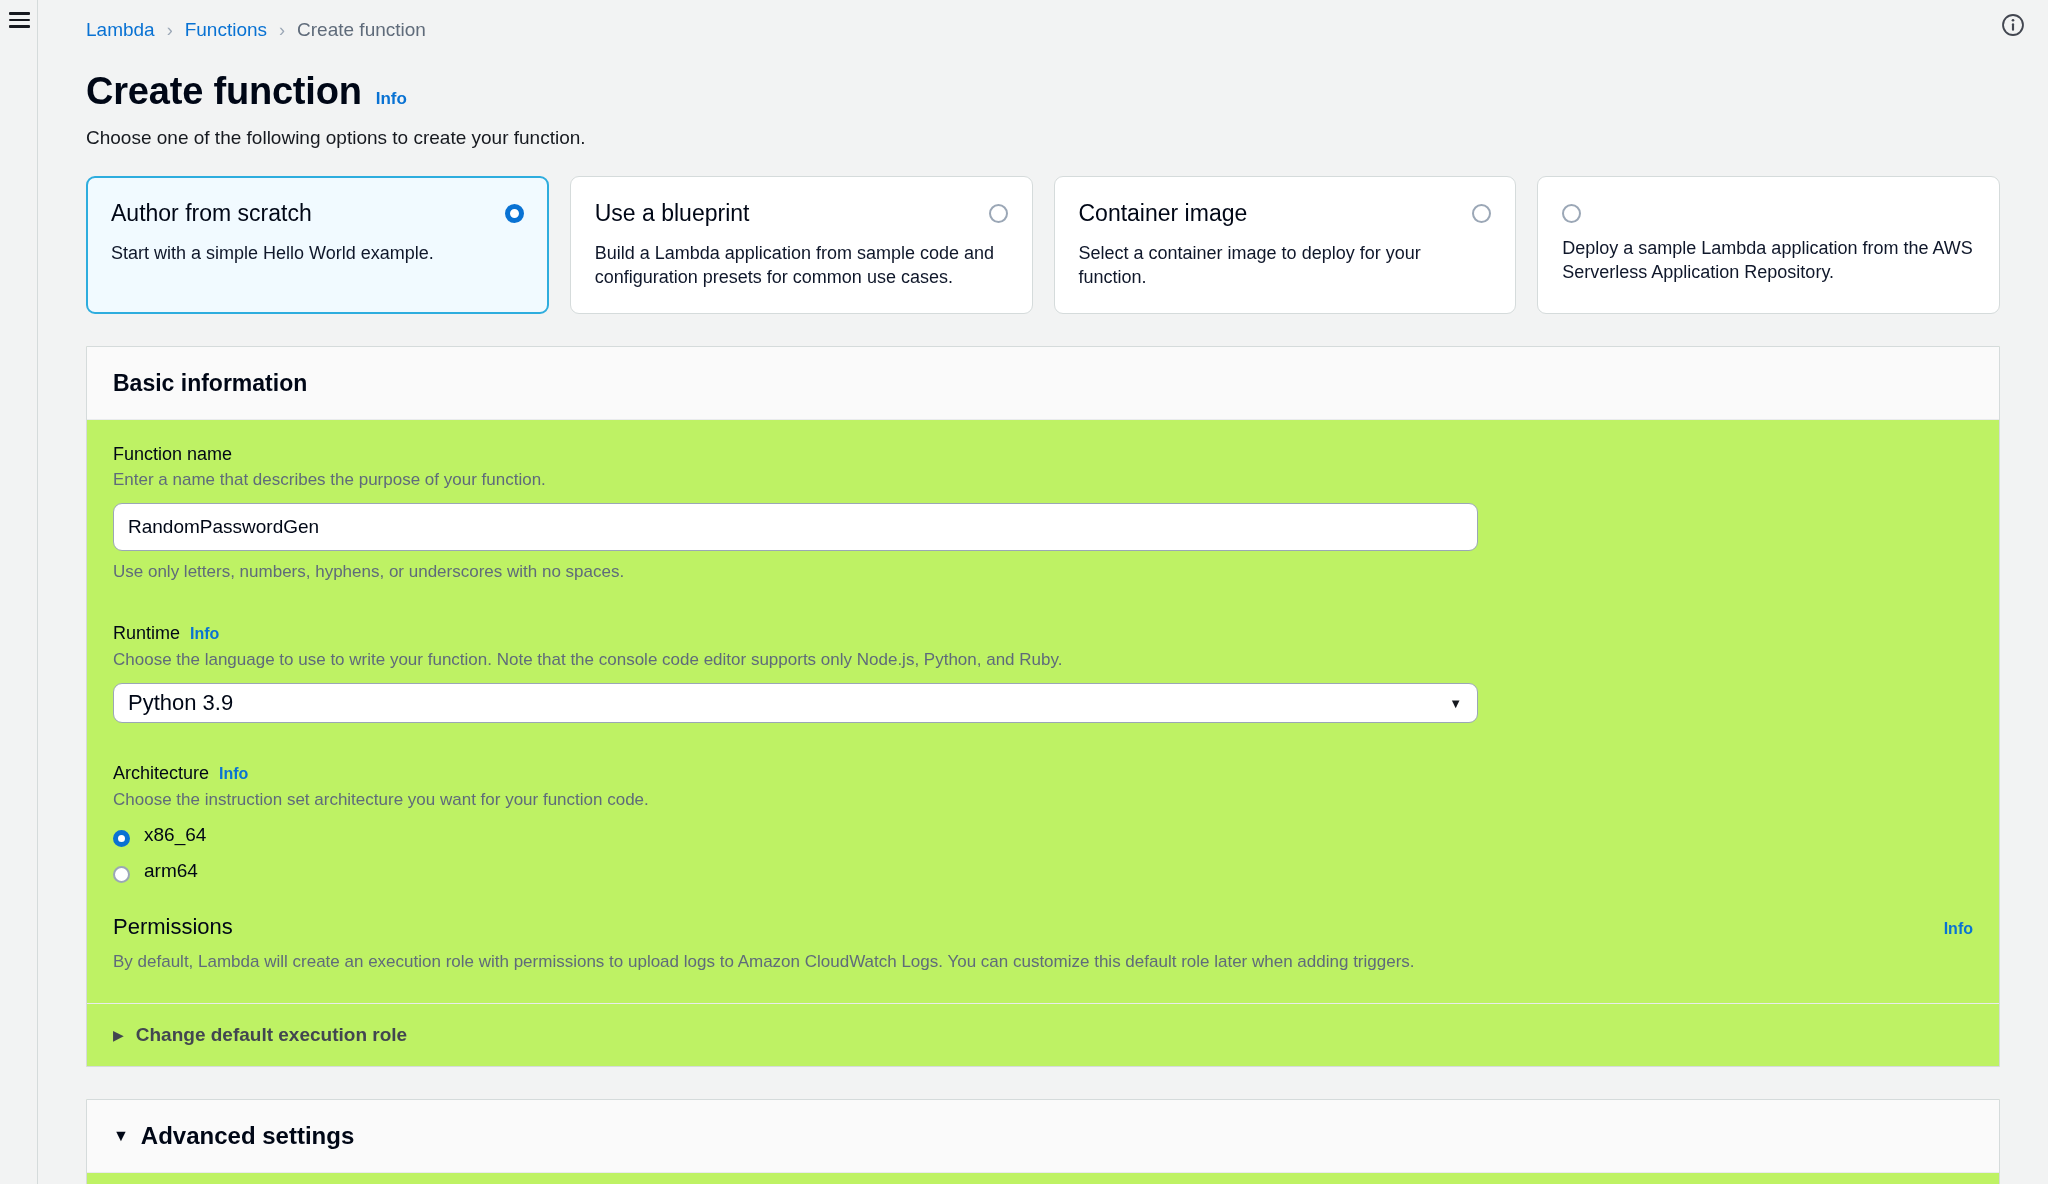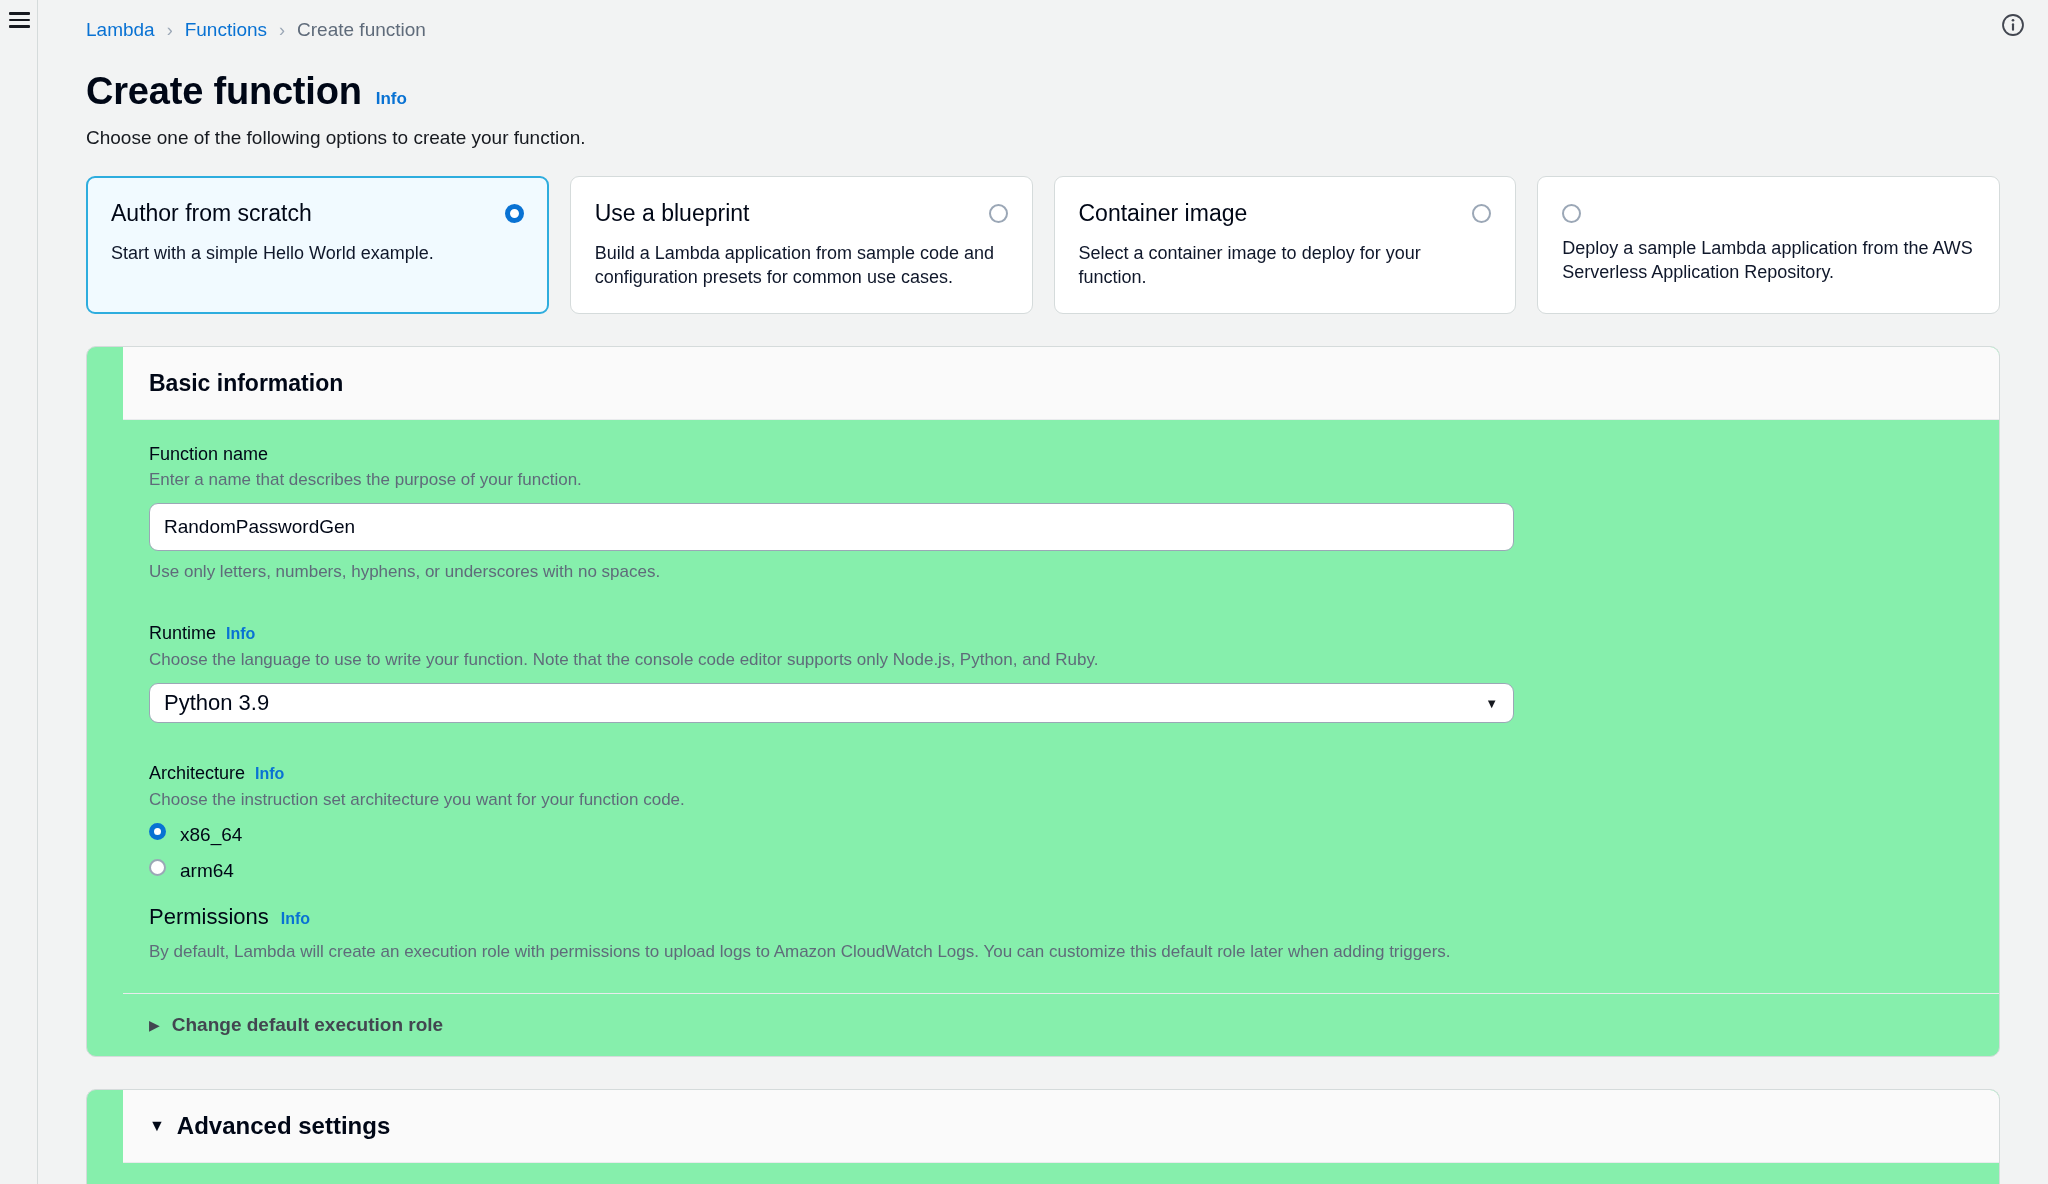--- a/index.html
+++ b/index.html
@@ -151,25 +151,24 @@
     margin-top: 13px;
     font-size: 18px;
     line-height: 24px;
     color: #0f172a;
     max-width: 430px;
   }
 
   
   .panel {
     margin: 32px 48px 0 48px;
-    background: #86efac;
+    background: #bef264;
     border: 1px solid #d5dbdb;
-    border-radius: 10px;
+    border-radius: 1px;
     overflow: hidden;
-    padding-left: 36px;
   }
   .panel-header {
     background: #fafafa;
     border-bottom: 1px solid #e9ebed;
     padding: 22px 26px 22px 26px;
   }
   .panel-header h2 {
     font-size: 23px;
     line-height: 28px;
     font-weight: 700;
@@ -239,21 +238,21 @@
     display: flex;
     align-items: center;
     pointer-events: none;
     color: #16191f;
     font-size: 13px;
   }
 
   
   .radio-row {
     display: flex;
-    align-items: flex-start;
+    align-items: flex-end;
     margin-top: 12px;
     cursor: pointer;
   }
   .rb {
     width: 17px; height: 17px;
     border-radius: 50%;
     border: 2px solid #9ba7b6;
     background: #fff;
     flex: 0 0 auto;
   }
@@ -265,21 +264,22 @@
     margin-left: 14px;
     font-size: 19px;
     line-height: 24px;
     color: #000716;
   }
 
   
   .sec-title {
     display: flex;
     align-items: baseline;
-    margin-top: 20px;
+    margin-top: 30px;
+    justify-content: space-between;
   }
   .sec-title h3 {
     font-size: 22px;
     line-height: 28px;
     font-weight: 400;
     color: #000716;
   }
   .sec-title .info-link { font-size: 16px; margin-left: 12px; }
   .sec-desc {
     font-size: 17px;

